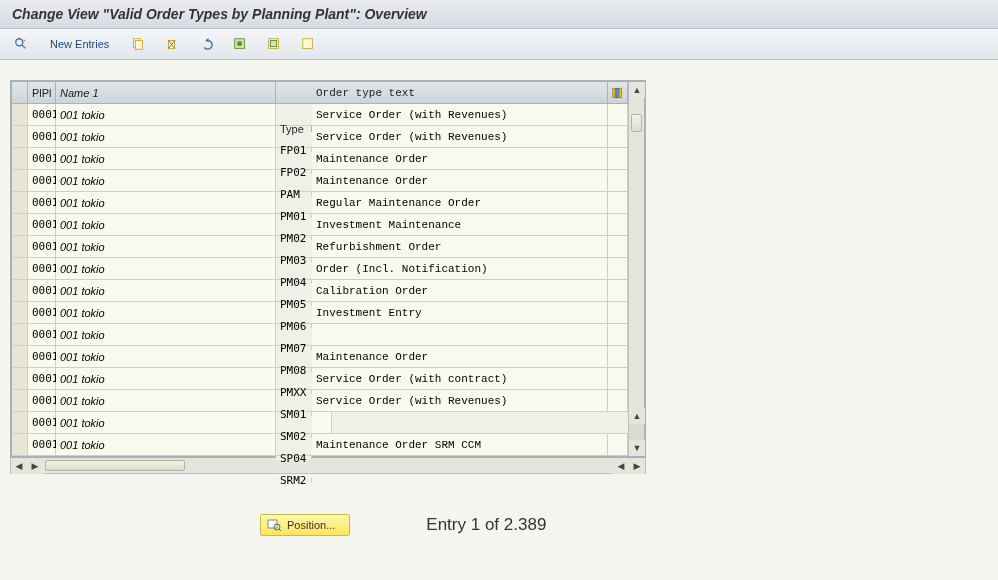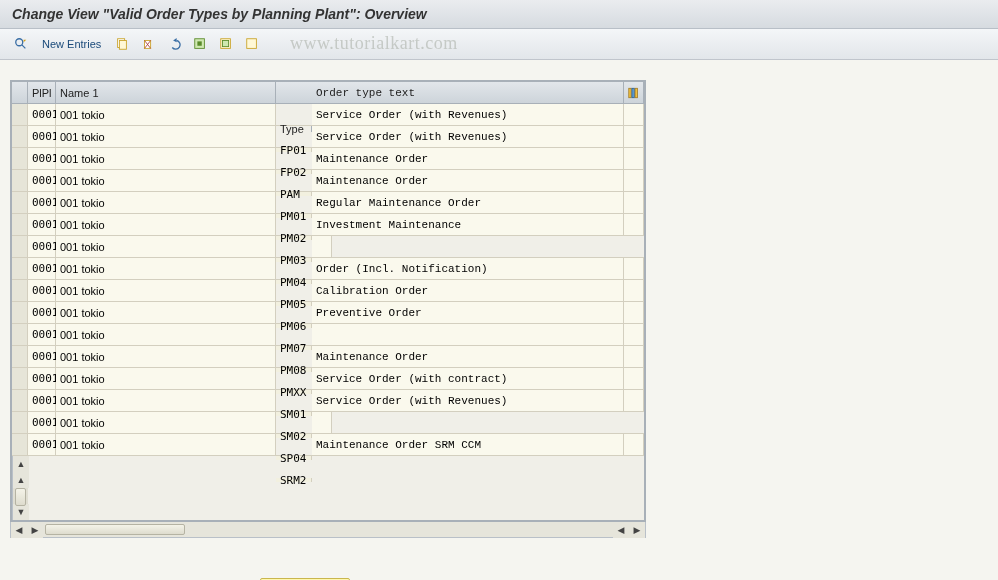--- a/index.html
+++ b/index.html
@@ -19,21 +19,21 @@
       font-weight: bold;
       font-size: 14px;
       color: #333;
     }
     .toolbar {
       background: linear-gradient(#f4f6f8, #e2e6ea);
       border-bottom: 1px solid #c0c5cc;
       padding: 4px 10px;
       display: flex;
       align-items: center;
-      gap: 4px;
+      gap: 12px;
       position: relative;
     }
     .tb-btn {
       width: 22px;
       height: 22px;
       border: 1px solid transparent;
       border-radius: 3px;
       display: inline-flex;
       align-items: center;
       justify-content: center;
@@ -51,38 +51,37 @@
       pointer-events:none;
     }
     .content {
       padding: 20px 10px 10px 10px;
     }
     .grid-wrap {
       display:flex;
       border:2px solid #a8b0b8;
       width: 636px;
       background:#f0efe8;
-      flex-direction:column;
     }
     .grid-inner { flex:1; }
     .grid-header {
       display:flex;
       background: linear-gradient(#e2e6ea, #cdd4da);
       border-bottom:1px solid #a8b0b8;
       height:22px;
       align-items:stretch;
     }
     .gh {
       border-right:1px solid #a8b0b8;
       padding:3px 4px; font-size:11px; color:#222;
       display:flex; align-items:center;
     }
     .col-sel { width:16px; }
     .col-plpl { width:28px; }
-    .col-name1 { width:220px; }
+    .col-name1 { width:220px;font-style:italic; }
     .col-type { width:36px;margin-top:44px; }
     .col-text { flex:1;font-family:Liberation Mono, monospace; }
     .col-tool { width:20px; text-align:center; }
     .grid-body {  }
     .grow {
       display:flex; height:22px;
       border-bottom:1px solid #d3cfbf;
     }
     .cell {
       border-right:1px solid #d3cfbf;
@@ -178,21 +177,20 @@
     <svg viewBox="0 0 16 16">
         <rect x="2" y="2" width="11" height="11" fill="#fff8d6" stroke="#c9a227"></rect>
         <rect x="4" y="4" width="7" height="7" fill="#cfe8b0" stroke="#5a8a2a"></rect>
       </svg>
   </span>
   <span class="tb-btn">
     <svg viewBox="0 0 16 16">
         <rect x="2" y="2" width="11" height="11" fill="#fff8d6" stroke="#c9a227"></rect>
       </svg>
   </span>
-  <span class="watermark">www.tutorialkart.com</span>
 </div>
 
 <div class="content">
   <div class="grid-wrap">
     <div class="grid-inner">
       <div class="grid-header">
         <div class="gh col-sel"></div>
         <div class="gh col-plpl">PlPl</div>
         <div class="gh col-name1">Name 1</div>
         <div class="gh col-type">Type</div>
@@ -252,20 +250,21 @@
             <div class="cell col-name1">001 tokio</div>
             <div class="cell type col-type">PM03</div>
             <div class="cell col-text">Investment Maintenance</div>
             <div class="cell col-tool"></div>
           </div>
           <div class="grow">
             <div class="cell sel col-sel"></div>
             <div class="cell plpl col-plpl">0001</div>
             <div class="cell col-name1">001 tokio</div>
             <div class="cell type col-type">PM04</div>
+            <div class="cell col-text">Refurbishment Order</div>
             <div class="cell col-tool"></div>
           </div>
           <div class="grow">
             <div class="cell sel col-sel"></div>
             <div class="cell plpl col-plpl">0001</div>
             <div class="cell col-name1">001 tokio</div>
             <div class="cell type col-type">PM05</div>
             <div class="cell col-text">Order (Incl. Notification)</div>
             <div class="cell col-tool"></div>
           </div>
@@ -275,21 +274,21 @@
             <div class="cell col-name1">001 tokio</div>
             <div class="cell type col-type">PM06</div>
             <div class="cell col-text">Calibration Order</div>
             <div class="cell col-tool"></div>
           </div>
           <div class="grow">
             <div class="cell sel col-sel"></div>
             <div class="cell plpl col-plpl">0001</div>
             <div class="cell col-name1">001 tokio</div>
             <div class="cell type col-type">PM07</div>
-            <div class="cell col-text">Preventive Order</div>
+            <div class="cell col-text">Investment Entry</div>
             <div class="cell col-tool"></div>
           </div>
           <div class="grow">
             <div class="cell sel col-sel"></div>
             <div class="cell plpl col-plpl">0001</div>
             <div class="cell col-name1">001 tokio</div>
             <div class="cell type col-type">PM08</div>
             <div class="cell col-text"></div>
             <div class="cell col-tool"></div>
           </div>

